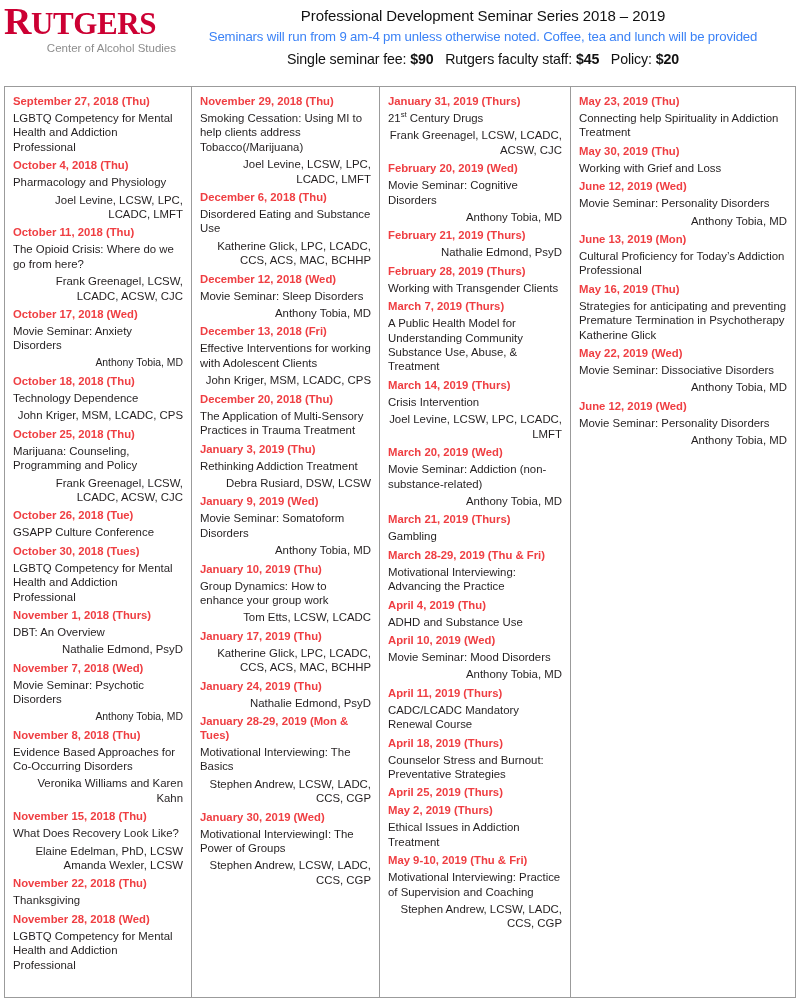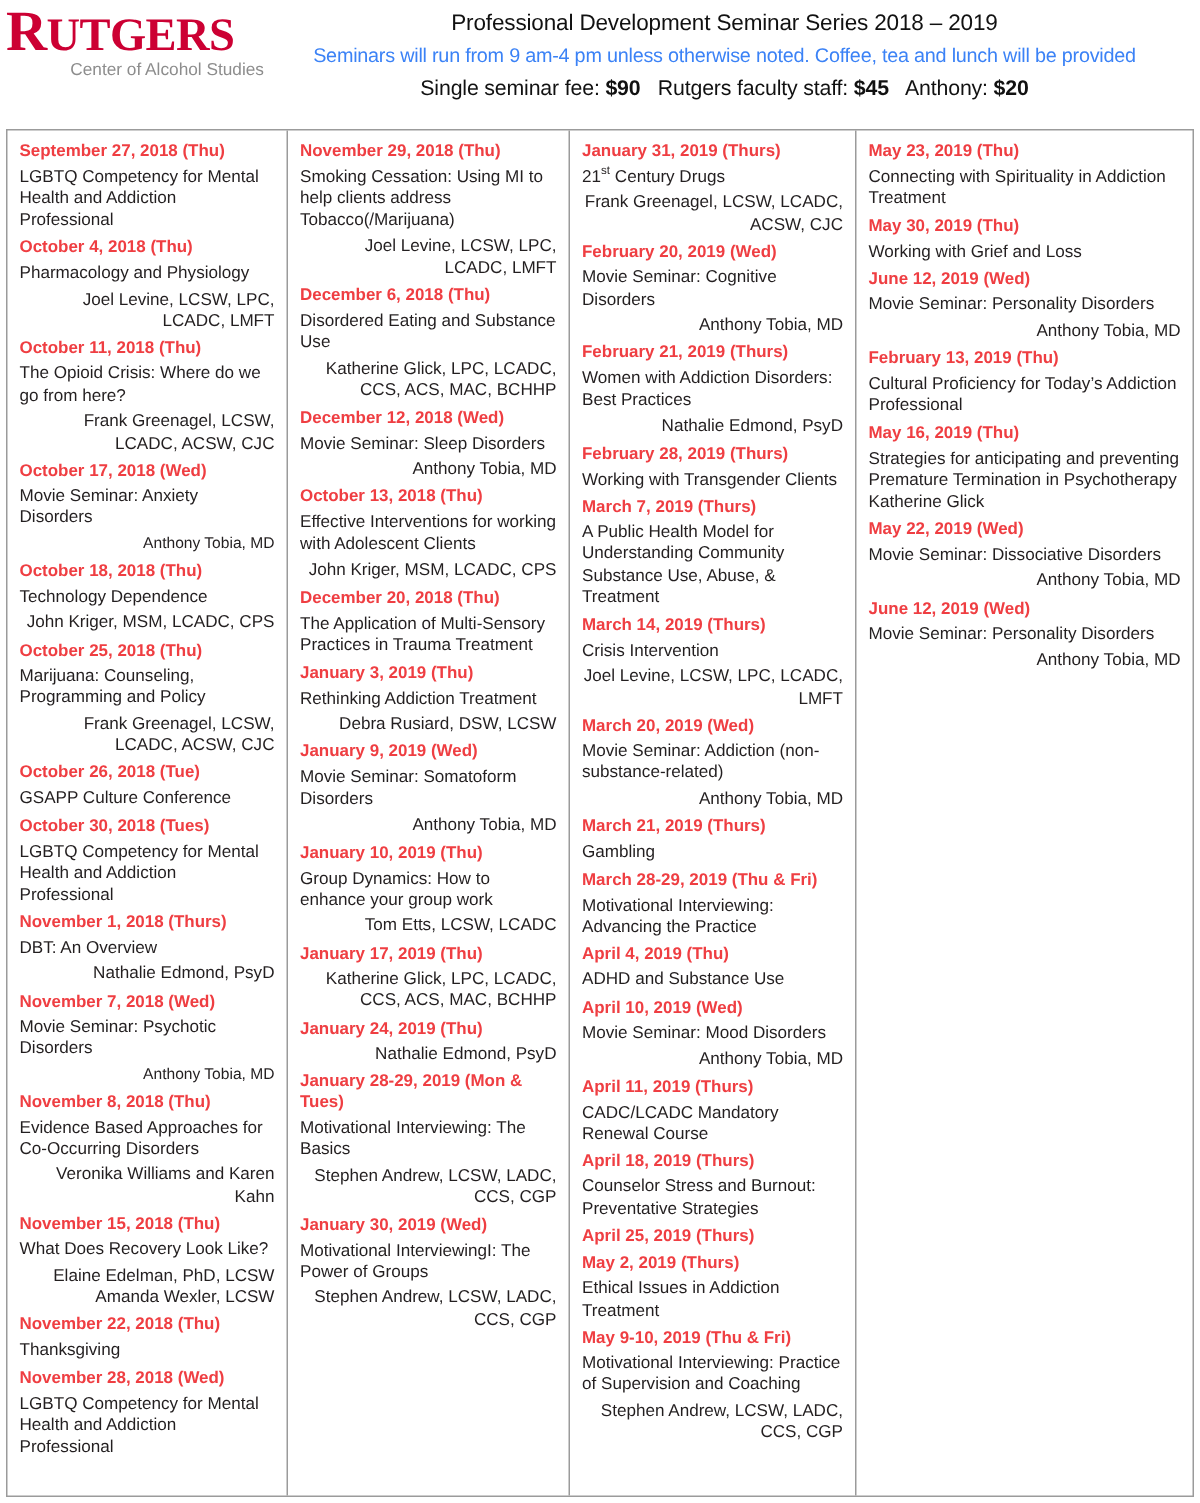--- a/index.html
+++ b/index.html
@@ -111,21 +111,21 @@
       <div class="brand-sub">Center of Alcohol Studies</div>
     </div>
     <div class="header-text">
       <div class="h-title">Professional Development Seminar Series 2018 – 2019</div>
       <div class="h-line2">Seminars will run from 9 am-4 pm unless otherwise noted. Coffee, tea and lunch will be provided</div>
       <div class="h-line3">
         <span>Single seminar fee:</span>
         <b>$90</b>&nbsp;&nbsp;
         <span>Rutgers faculty staff:</span>
         <b>$45</b>&nbsp;&nbsp;
-        <span>Anthony:</span>
+        <span>Policy:</span>
         <b>$20</b>
       </div>
     </div>
   </div>
 
   <div class="table" id="schedule-table">
       <div class="col col-1">
         <div class="ev">
           <div class="ev-date">September 27, 2018 (Thu)</div>
           <div class="ev-title">LGBTQ Competency for Mental Health and Addiction Professional</div>
@@ -202,21 +202,21 @@
           <div class="ev-date">December 6, 2018 (Thu)</div>
           <div class="ev-title">Disordered Eating and Substance Use</div>
           <div class="ev-pres">Katherine Glick, LPC, LCADC, CCS, ACS, MAC, BCHHP</div>
         </div>
         <div class="ev">
           <div class="ev-date">December 12, 2018 (Wed)</div>
           <div class="ev-title">Movie Seminar: Sleep Disorders</div>
           <div class="ev-pres">Anthony Tobia, MD</div>
         </div>
         <div class="ev">
-          <div class="ev-date">October 13, 2018 (Thu)</div>
+          <div class="ev-date">December 13, 2018 (Fri)</div>
           <div class="ev-title">Effective Interventions for working with Adolescent Clients</div>
           <div class="ev-pres">John Kriger, MSM, LCADC, CPS</div>
         </div>
         <div class="ev">
           <div class="ev-date">December 20, 2018 (Thu)</div>
           <div class="ev-title">The Application of Multi-Sensory Practices in Trauma Treatment</div>
         </div>
         <div class="ev">
           <div class="ev-date">January 3, 2019 (Thu)</div>
           <div class="ev-title">Rethinking Addiction Treatment</div>
@@ -257,21 +257,20 @@
           <div class="ev-title">21<sup>st</sup> Century Drugs</div>
           <div class="ev-pres">Frank Greenagel, LCSW, LCADC, ACSW, CJC</div>
         </div>
         <div class="ev">
           <div class="ev-date">February 20, 2019 (Wed)</div>
           <div class="ev-title">Movie Seminar: Cognitive Disorders</div>
           <div class="ev-pres">Anthony Tobia, MD</div>
         </div>
         <div class="ev">
           <div class="ev-date">February 21, 2019 (Thurs)</div>
-          <div class="ev-title">Women with Addiction Disorders: Best Practices</div>
           <div class="ev-pres">Nathalie Edmond, PsyD</div>
         </div>
         <div class="ev">
           <div class="ev-date">February 28, 2019 (Thurs)</div>
           <div class="ev-title">Working with Transgender Clients</div>
         </div>
         <div class="ev">
           <div class="ev-date">March 7, 2019 (Thurs)</div>
           <div class="ev-title">A Public Health Model for Understanding Community Substance Use, Abuse, &amp; Treatment</div>
         </div>
@@ -319,33 +318,33 @@
         </div>
         <div class="ev">
           <div class="ev-date">May 9-10, 2019 (Thu &amp; Fri)</div>
           <div class="ev-title">Motivational Interviewing: Practice of Supervision and Coaching</div>
           <div class="ev-pres">Stephen Andrew, LCSW, LADC, CCS, CGP</div>
         </div>
       </div>
       <div class="col col-4">
         <div class="ev">
           <div class="ev-date">May 23, 2019 (Thu)</div>
-          <div class="ev-title">Connecting with Spirituality in Addiction Treatment</div>
+          <div class="ev-title">Connecting help Spirituality in Addiction Treatment</div>
         </div>
         <div class="ev">
           <div class="ev-date">May 30, 2019 (Thu)</div>
           <div class="ev-title">Working with Grief and Loss</div>
         </div>
         <div class="ev">
           <div class="ev-date">June 12, 2019 (Wed)</div>
           <div class="ev-title">Movie Seminar: Personality Disorders</div>
           <div class="ev-pres">Anthony Tobia, MD</div>
         </div>
         <div class="ev">
-          <div class="ev-date">February 13, 2019 (Thu)</div>
+          <div class="ev-date">June 13, 2019 (Mon)</div>
           <div class="ev-title">Cultural Proficiency for Today’s Addiction Professional</div>
         </div>
         <div class="ev">
           <div class="ev-date">May 16, 2019 (Thu)</div>
           <div class="ev-title">Strategies for anticipating and preventing Premature Termination in Psychotherapy Katherine Glick</div>
         </div>
         <div class="ev">
           <div class="ev-date">May 22, 2019 (Wed)</div>
           <div class="ev-title">Movie Seminar: Dissociative Disorders</div>
           <div class="ev-pres">Anthony Tobia, MD</div>

